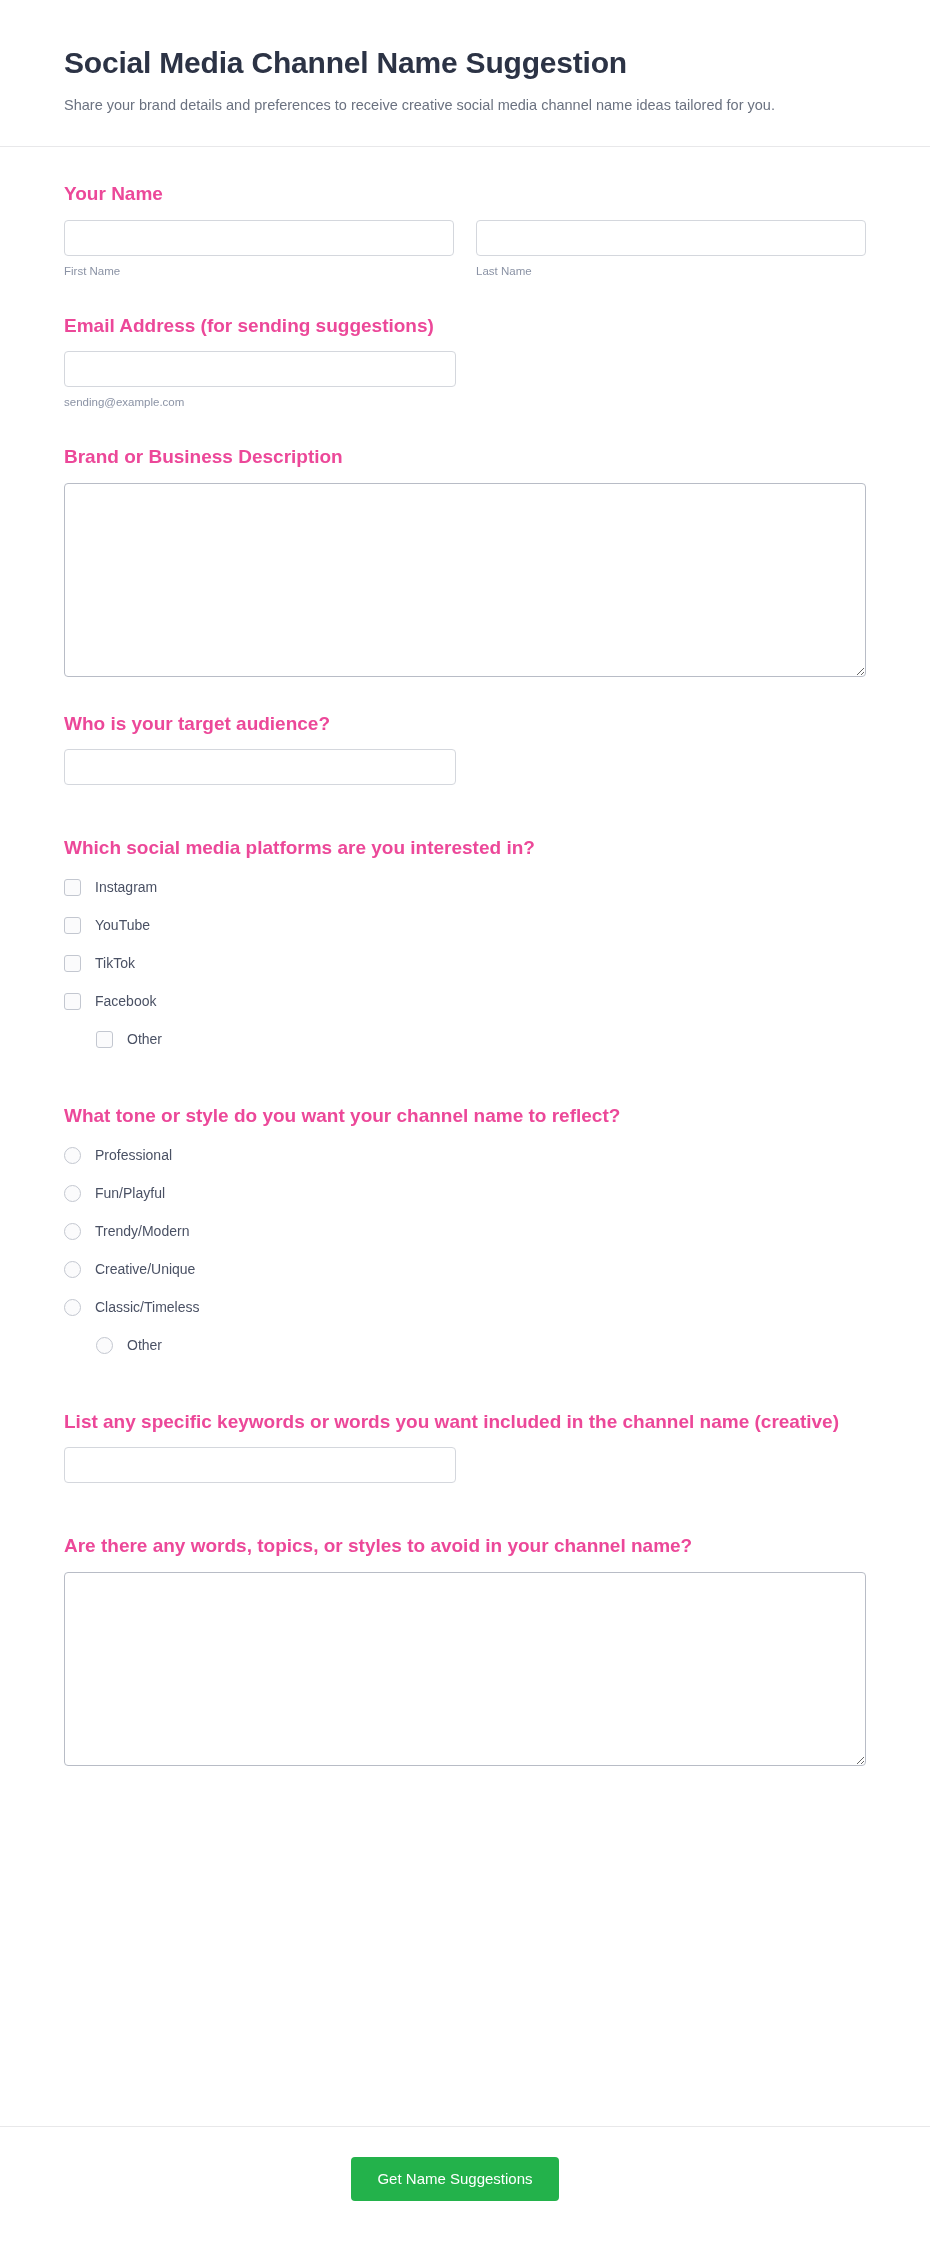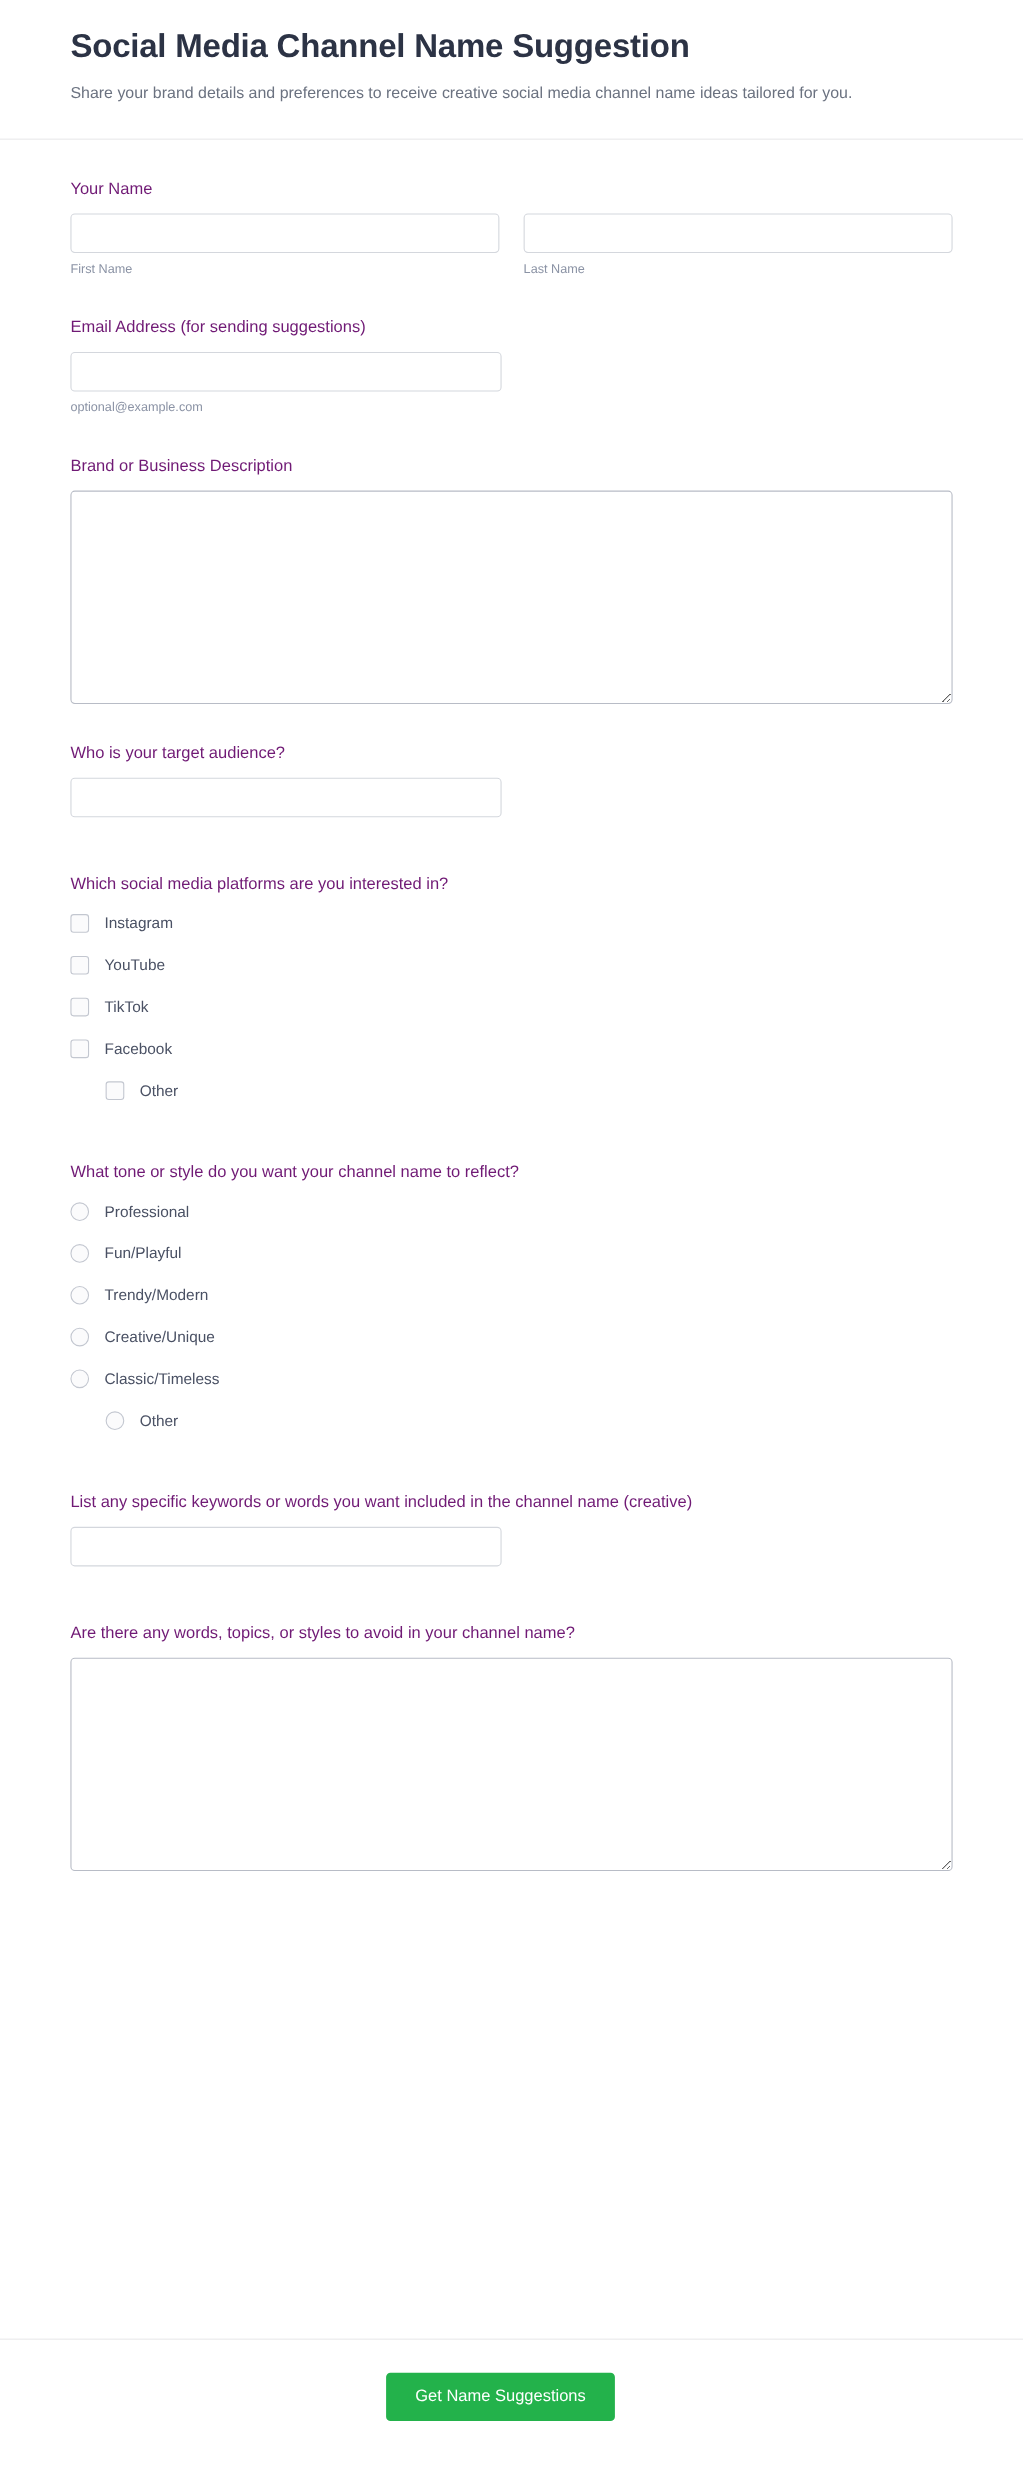--- a/index.html
+++ b/index.html
@@ -19,21 +19,21 @@
     width: 930px;
     min-height: 2245px;
     background: #ffffff;
     position: relative;
     display: flex;
     flex-direction: column;
   }
 
   
   .form-header {
-    padding: 25px 64px 30px 64px;
+    padding: 45px 64px 30px 64px;
     border-bottom: 1px solid #e8e8ea;
     background: #ffffff;
   }
   .form-title {
     font-size: 30px;
     line-height: 1.22;
     font-weight: bold;
     color: #2c3345;
     margin: 0 0 12px 0;
     letter-spacing: -0.2px;
@@ -49,26 +49,26 @@
 
   
   .form-body {
     padding: 34px 64px 0 64px;
     flex: 1 0 auto;
   }
   .field-block {
     margin-bottom: 34px;
   }
   .field-label {
-    font-size: 15px;
-    color: #701a75;
+    font-size: 19px;
+    color: #ec4899;
     line-height: 1.4;
     margin-bottom: 12px;
     display: block;
-    font-weight: normal;
+    font-weight: bold;
   }
   .sublabel {
     font-size: 11.5px;
     color: #8b93a5;
     margin-top: 8px;
     display: block;
     line-height: 1.3;
   }
   .text-input {
     width: 100%;
@@ -184,21 +184,21 @@
           <input class="text-input" type="text" value="" style="">
           <span class="sublabel">Last Name</span>
         </div>
       </div>
     </div>
 
     <div class="field-block">
       <label class="field-label">Email Address (for sending suggestions)</label>
       <div class="short-field">
         <input class="text-input" type="text" value="" style="">
-        <span class="sublabel">optional@example.com</span>
+        <span class="sublabel">sending@example.com</span>
       </div>
     </div>
 
     <div class="field-block">
       <label class="field-label">Brand or Business Description</label>
       <textarea class="textarea-input" style=""></textarea>
     </div>
 
     <div class="field-block">
       <label class="field-label">Who is your target audience?</label>

